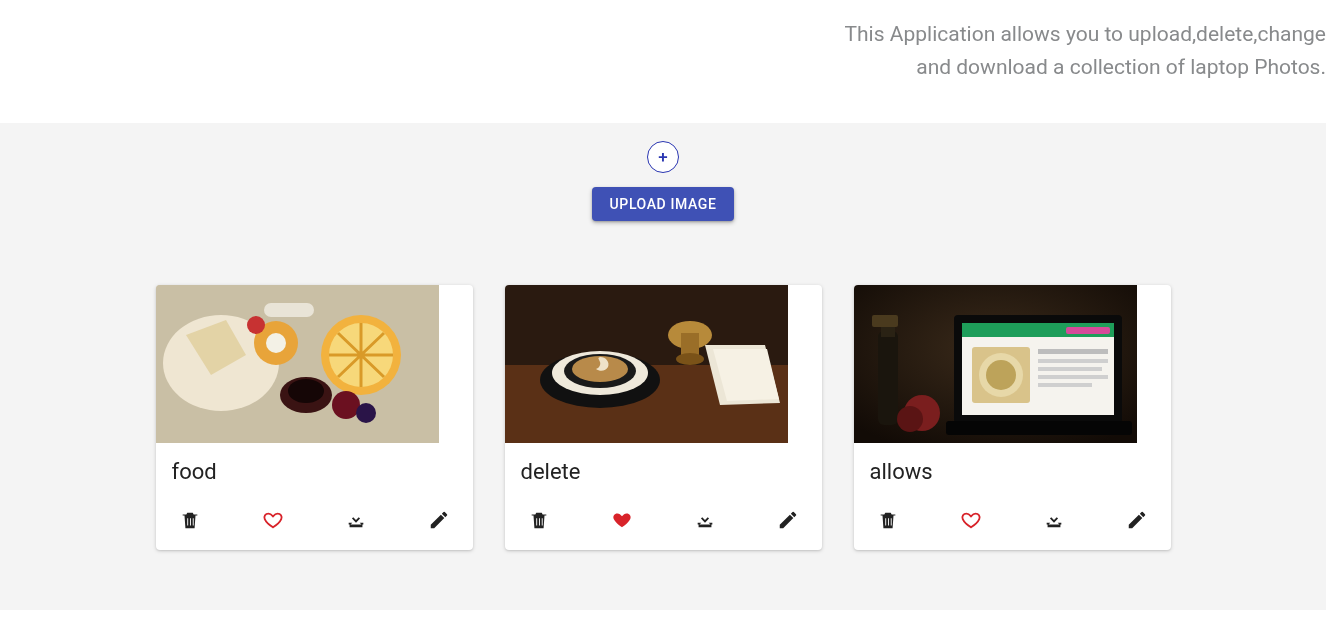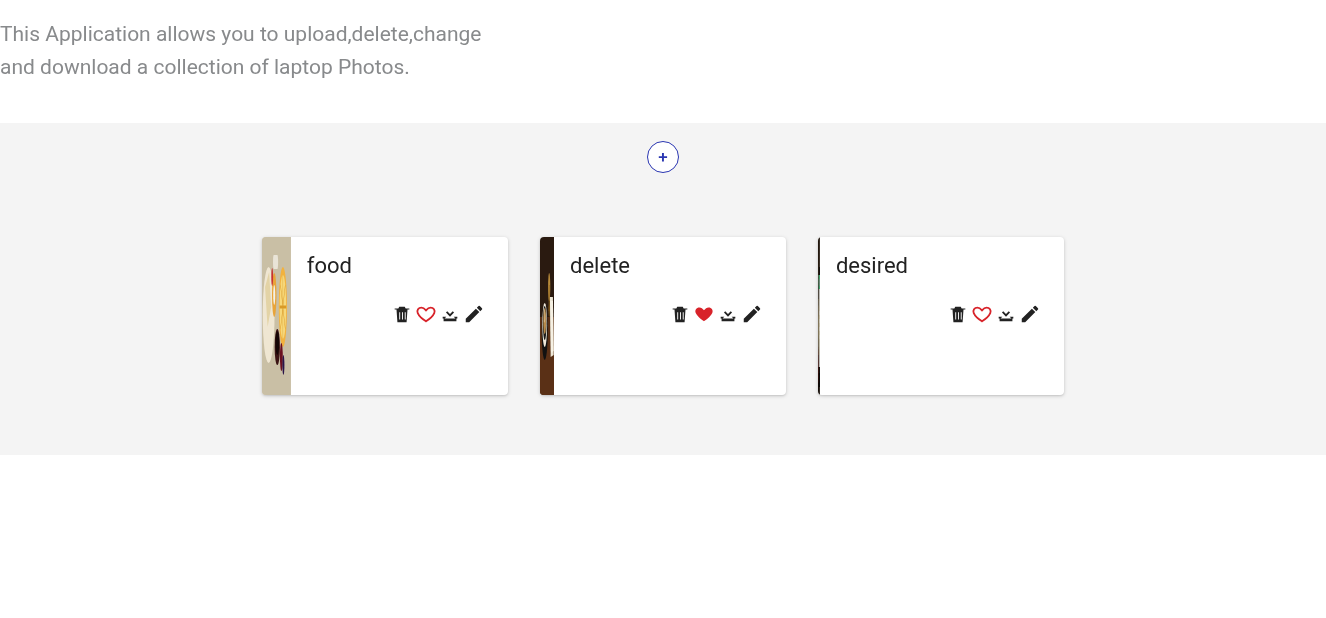--- a/index.html
+++ b/index.html
@@ -4,21 +4,21 @@
 <style>
   * { box-sizing: border-box; margin: 0; padding: 0; }
   body {
     font-family: Roboto, "Helvetica Neue", Arial, sans-serif;
     background: #fff;
     width: 1326px;
   }
   .intro {
     width: 100%;
     padding: 18px 0 40px 0;
-    text-align: left;
+    text-align: right;
     color: #888a8c;
     font-size: 21px;
     line-height: 1.55;
     background: #fff;
   }
   .main-area {
     background: #f4f4f4;
     width: 100%;
     padding-bottom: 60px;
   }
@@ -58,27 +58,27 @@
     cursor: pointer;
     box-shadow: 0 2px 4px rgba(0,0,0,0.25), 0 1px 2px rgba(0,0,0,0.18);
   }
   .gallery {
     margin-top: 64px;
     display: flex;
     justify-content: center;
     gap: 32px;
   }
   .card {
-    width: 246px;
+    width: 317px;
     background: #fff;
     border-radius: 4px;
     box-shadow: 0 1px 4px rgba(0,0,0,0.14), 0 1px 2px rgba(0,0,0,0.10);
     overflow: hidden;
     display: flex;
-    flex-direction: row;
+    flex-direction: column;
   }
   .card-img {
     width: 283px;
     height: 158px;
     display: block;
   }
   .card-title {
     font-size: 22px;
     color: #222;
     padding: 16px 16px 10px 16px;
@@ -110,20 +110,23 @@
   <span>This Application allows you to upload,delete,change</span><br>
   <span>and download a collection of laptop Photos.</span>
 </div>
 
 <div class="main-area">
 
   <div class="upload-zone">
     <div class="add-circle">
       <span>+</span>
     </div>
+    <button class="upload-btn">
+      <span>UPLOAD IMAGE</span>
+    </button>
   </div>
 
   <div class="gallery">
 
     <div class="card">
       <svg class="card-img" viewBox="0 0 283 158" preserveAspectRatio="none">
         <rect width="283" height="158" fill="#d7cdb8"></rect>
         <rect x="0" y="0" width="283" height="158" fill="#c9bfa5"></rect>
         <ellipse cx="65" cy="78" rx="58" ry="48" fill="#efe6d2"></ellipse>
         <path d="M30 50 L70 35 L90 70 L55 90 Z" fill="#e3d3a6"></path>
@@ -226,21 +229,21 @@
         <rect x="184" y="82" width="64" height="4" fill="#cfcfcf"></rect>
         <rect x="184" y="90" width="70" height="4" fill="#cfcfcf"></rect>
         <rect x="184" y="98" width="54" height="4" fill="#cfcfcf"></rect>
         <rect x="92" y="136" width="186" height="14" rx="3" fill="#050505"></rect>
         <rect x="24" y="46" width="20" height="94" rx="6" fill="#1a150d"></rect>
         <rect x="27" y="40" width="14" height="12" fill="#2a2214"></rect>
         <rect x="18" y="30" width="26" height="12" rx="2" fill="#4a3a1e"></rect>
         <circle cx="68" cy="128" r="18" fill="#7a1e1e"></circle>
         <circle cx="56" cy="134" r="13" fill="#5a1414"></circle>
       </svg>
-      <div class="card-title">desired</div>
+      <div class="card-title">allows</div>
       <div class="card-actions">
         <span class="icon-btn dark-icon">
           <svg viewBox="0 0 24 24">
               <path d="M6 7h12l-1 14H7L6 7zm3-3h6l1 2H8l1-2zM4 6h16v1H4V6zm5 4v8h1V10H9zm3 0v8h1V10h-1zm3 0v8h1V10h-1z"></path>
             </svg>
         </span>
         <span class="icon-btn heart-outline">
           <svg viewBox="0 0 24 24">
               <path d="M12 20s-7-4.5-9-9c-1.3-3 0.7-6 4-6 2 0 3.5 1.3 5 3 1.5-1.7 3-3 5-3 3.3 0 5.3 3 4 6-2 4.5-9 9-9 9z"></path>
             </svg>

